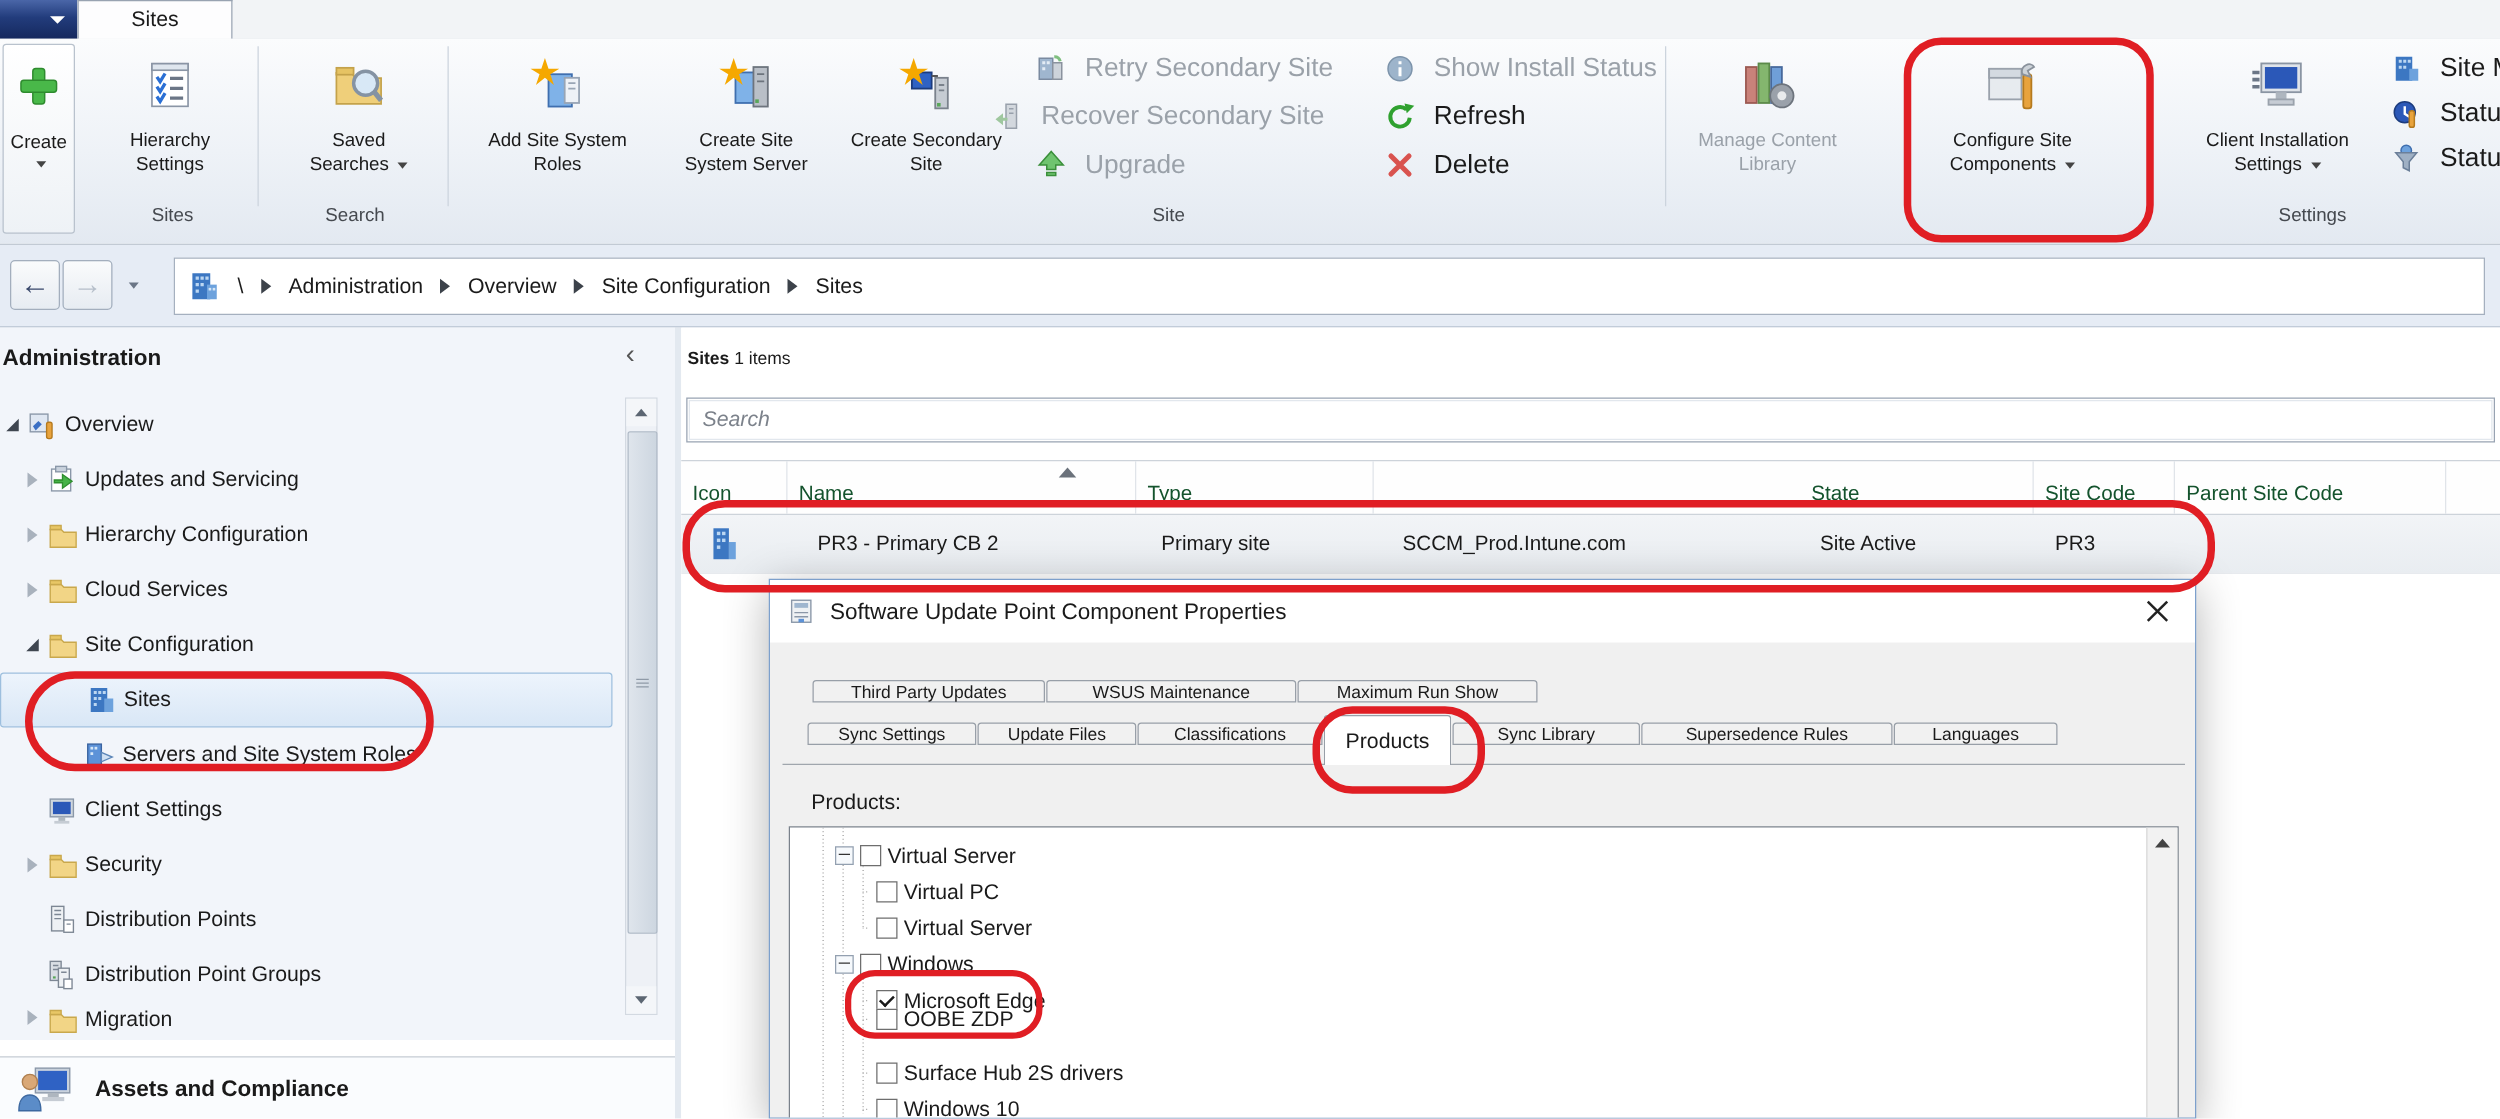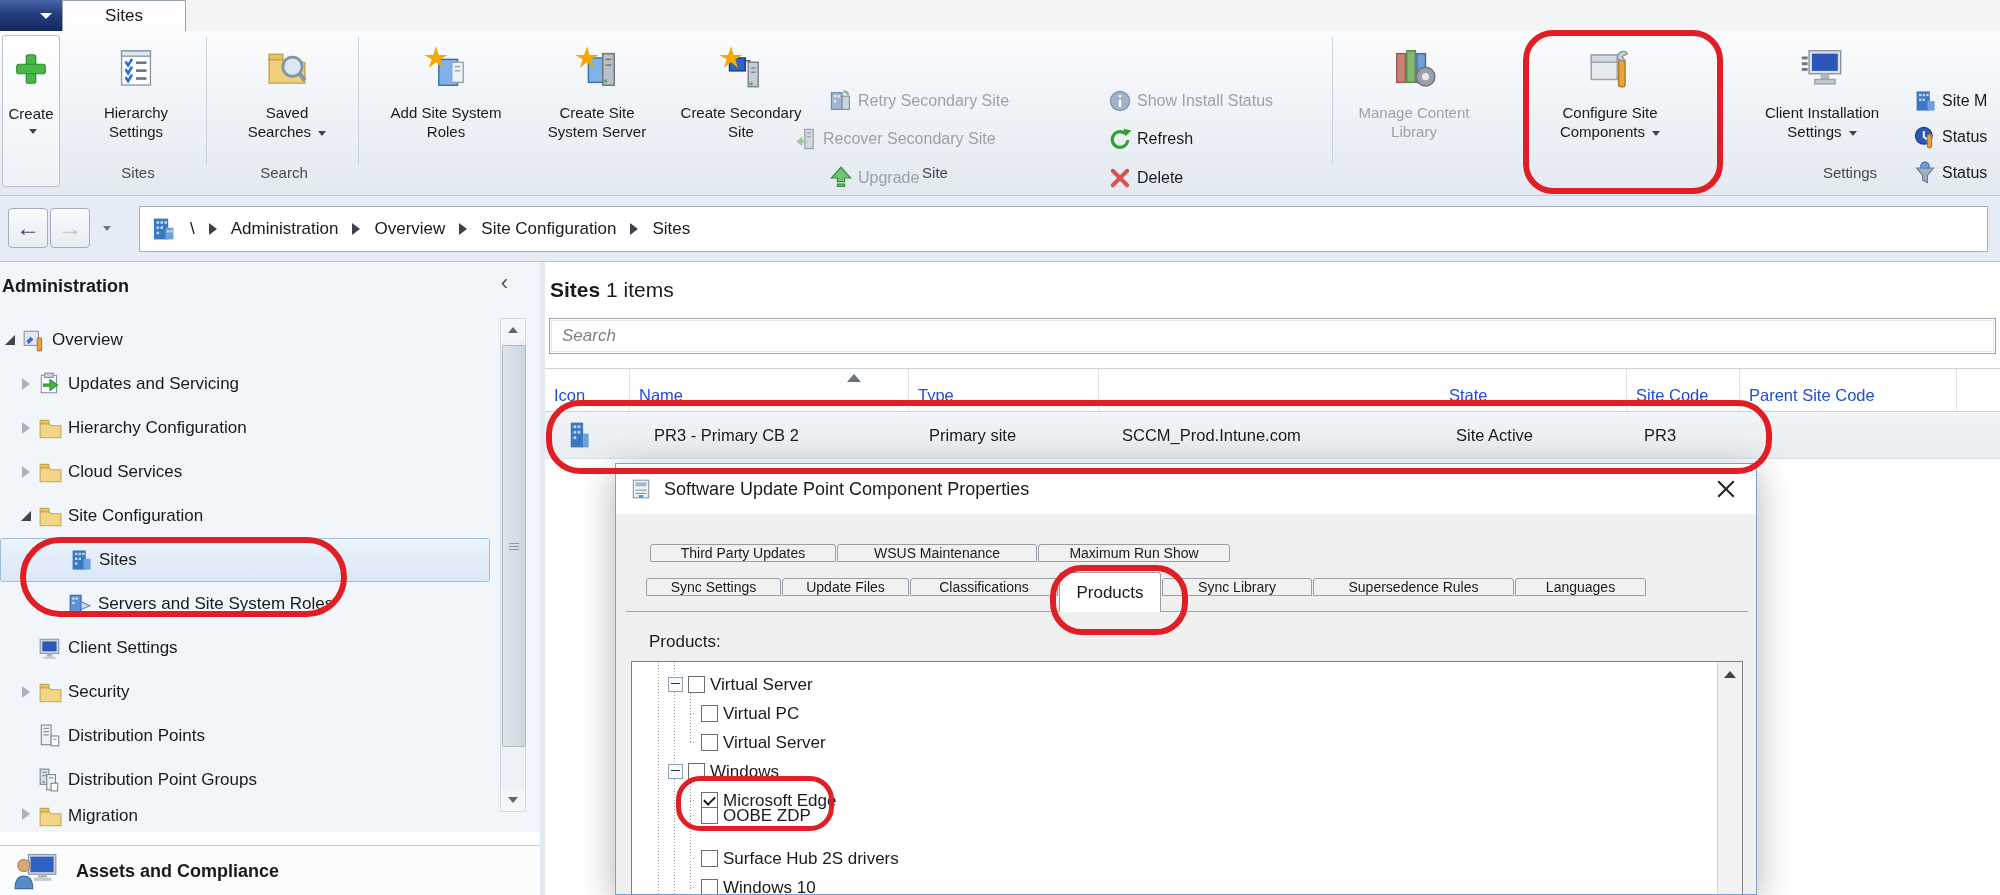--- a/index.html
+++ b/index.html
@@ -20,21 +20,21 @@
 
   
   .ribbon{position:absolute;left:0;top:31px;width:2000px;height:165px;background:linear-gradient(180deg,#fbfcfd 0%,#eef2f7 55%,#e3e9f1 100%);border-bottom:1px solid #c2cad4;box-sizing:border-box;}
   .rsep{position:absolute;top:6px;width:1px;height:128px;background:#ccd4dd;}
   .rgrouplabel{position:absolute;top:133px;font-size:15px;color:#45494f;transform:translateX(-50%);white-space:nowrap;}
   .rbtn{position:absolute;top:4px;height:152px;display:flex;flex-direction:column;align-items:center;text-align:center;cursor:pointer;}
   .rbtn .ricon{height:66px;display:flex;align-items:center;justify-content:center;}
   .rbtn .rlabel{font-size:15px;line-height:19px;margin-top:2px;}
   .rbtn.disabled .rlabel{color:var(--dis);}
   .createbtn{border:1px solid #b9c2cd;border-radius:3px;background:linear-gradient(180deg,#fff,#eef2f6);box-sizing:border-box;}
-  .smallbtn{position:absolute;height:30px;display:flex;align-items:center;gap:5px;font-size:16px;cursor:pointer;white-space:nowrap;margin-top:46px;}
+  .smallbtn{position:absolute;height:30px;display:flex;align-items:center;gap:15px;font-size:21px;cursor:pointer;white-space:nowrap;}
   .smallbtn.disabled{color:var(--dis);}
   .caret-s{display:inline-block;width:0;height:0;border-left:4px solid transparent;border-right:4px solid transparent;border-top:5px solid #444;vertical-align:middle;margin-left:3px;}
 
   
   .crumbbar{position:absolute;left:0;top:196px;width:2000px;height:66px;background:#e6ecf5;border-bottom:1px solid #b7c1cf;box-sizing:border-box;}
   .navbtn{position:absolute;top:12px;width:40px;height:40px;border:1px solid #a3aebd;border-radius:4px;background:linear-gradient(180deg,#fafbfc,#e7ecf2);display:flex;align-items:center;justify-content:center;font-size:24px;font-weight:bold;cursor:pointer;box-sizing:border-box;}
   .crumbfield{position:absolute;left:139px;top:10px;width:1849px;height:46px;background:#fff;border:1px solid #a5b0bf;box-sizing:border-box;display:flex;align-items:center;font-size:17px;gap:14px;padding-left:10px;cursor:pointer;}
   .crumbsep{width:0;height:0;border-top:6px solid transparent;border-bottom:6px solid transparent;border-left:8px solid #3c424a;}
   .crumbitem{white-space:nowrap;}
 
@@ -57,27 +57,27 @@
   .vscroll .thumb{position:absolute;left:1px;width:22px;background:linear-gradient(90deg,#dfe5ec,#cdd6e0);border:1px solid #aeb9c6;border-radius:2px;cursor:pointer;}
   .grip{position:absolute;left:6px;top:50%;width:10px;height:1px;background:#8f9aa7;box-shadow:0 -3px 0 #8f9aa7,0 3px 0 #8f9aa7;}
   .tri-up{width:0;height:0;border-left:5px solid transparent;border-right:5px solid transparent;border-bottom:6px solid #5c6672;}
   .tri-dn{width:0;height:0;border-left:5px solid transparent;border-right:5px solid transparent;border-top:6px solid #5c6672;}
   .navfooter{position:absolute;left:0;top:845px;width:540px;height:50px;background:#fafcfe;border-top:1px solid #c6ccd4;display:flex;align-items:center;cursor:pointer;}
   .navfooter .flabel{font-size:18px;font-weight:bold;margin-left:18px;}
   .splitter{position:absolute;left:540px;top:262px;width:5px;height:633px;background:#e3e9f0;}
 
   
   .main{position:absolute;left:545px;top:262px;width:1455px;height:633px;background:#fff;}
-  .listtitle{position:absolute;left:5px;top:16px;font-size:21px;}
+  .listtitle{position:absolute;left:5px;top:16px;font-size:14px;}
   .listtitle b{font-weight:bold;}
   .searchwrap{position:absolute;left:4px;top:56px;width:1447px;height:36px;border:1px solid #98a3b2;background:#fff;box-sizing:border-box;padding:1px;}
   .searchwrap input{width:100%;height:100%;border:1px solid #e2e7ed;box-sizing:border-box;font-family:"Liberation Sans",sans-serif;font-size:17px;padding-left:10px;outline:none;}
   .searchwrap input::placeholder{font-style:italic;color:#7c828b;}
   .thead{position:absolute;left:0px;top:106px;width:1455px;height:44px;border-top:1px solid #cdd3da;border-bottom:1px solid #cdd3da;box-sizing:border-box;background:#fefefe;}
-  .th{position:absolute;top:0;height:42px;border-right:1px solid #e0e4e9;box-sizing:border-box;display:flex;align-items:flex-end;padding:0 0 6px 9px;font-size:16.5px;color:#1d4ed8;cursor:pointer;}
+  .th{position:absolute;top:0;height:42px;border-right:1px solid #e0e4e9;box-sizing:border-box;display:flex;align-items:flex-end;padding:0 0 6px 9px;font-size:16.5px;color:#14532d;cursor:pointer;}
   .sorttri{position:absolute;left:217px;top:5px;width:0;height:0;border-left:7px solid transparent;border-right:7px solid transparent;border-bottom:8px solid #6b727b;}
   .trow{position:absolute;left:0px;top:150px;width:1455px;height:46px;background:linear-gradient(180deg,#f2f4f7,#e9edf1);border-bottom:1px solid #e0e4e9;cursor:pointer;}
   .td{position:absolute;top:0;height:46px;display:flex;align-items:center;padding-left:9px;font-size:16.5px;white-space:nowrap;}
 
   
   .dialog{position:absolute;left:615px;top:463px;width:1142px;height:432px;background:#f0f0f0;border:1px solid #7da0cc;box-shadow:0 8px 34px rgba(0,0,0,.30);box-sizing:border-box;overflow:hidden;}
   .dtitlebar{position:absolute;left:0;top:0;width:100%;height:50px;background:#fff;display:flex;align-items:center;}
   .dtitle{font-size:18px;margin-left:12px;white-space:nowrap;}
   .dclose{position:absolute;right:14px;top:9px;width:32px;height:32px;display:flex;align-items:center;justify-content:center;cursor:pointer;}
   .dclose .x1,.dclose .x2{position:absolute;width:22px;height:2px;background:#222;}

